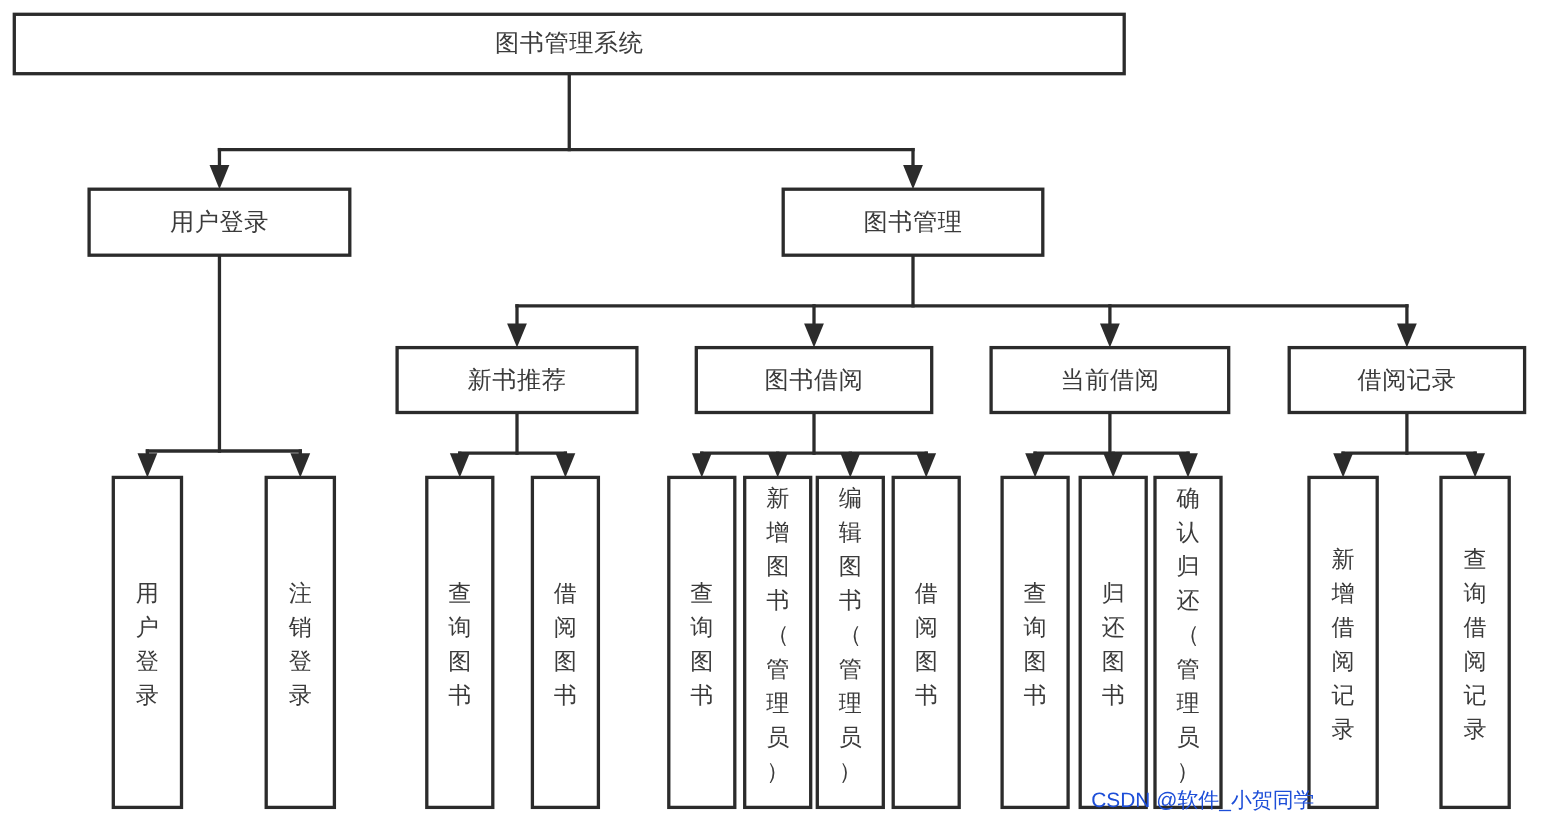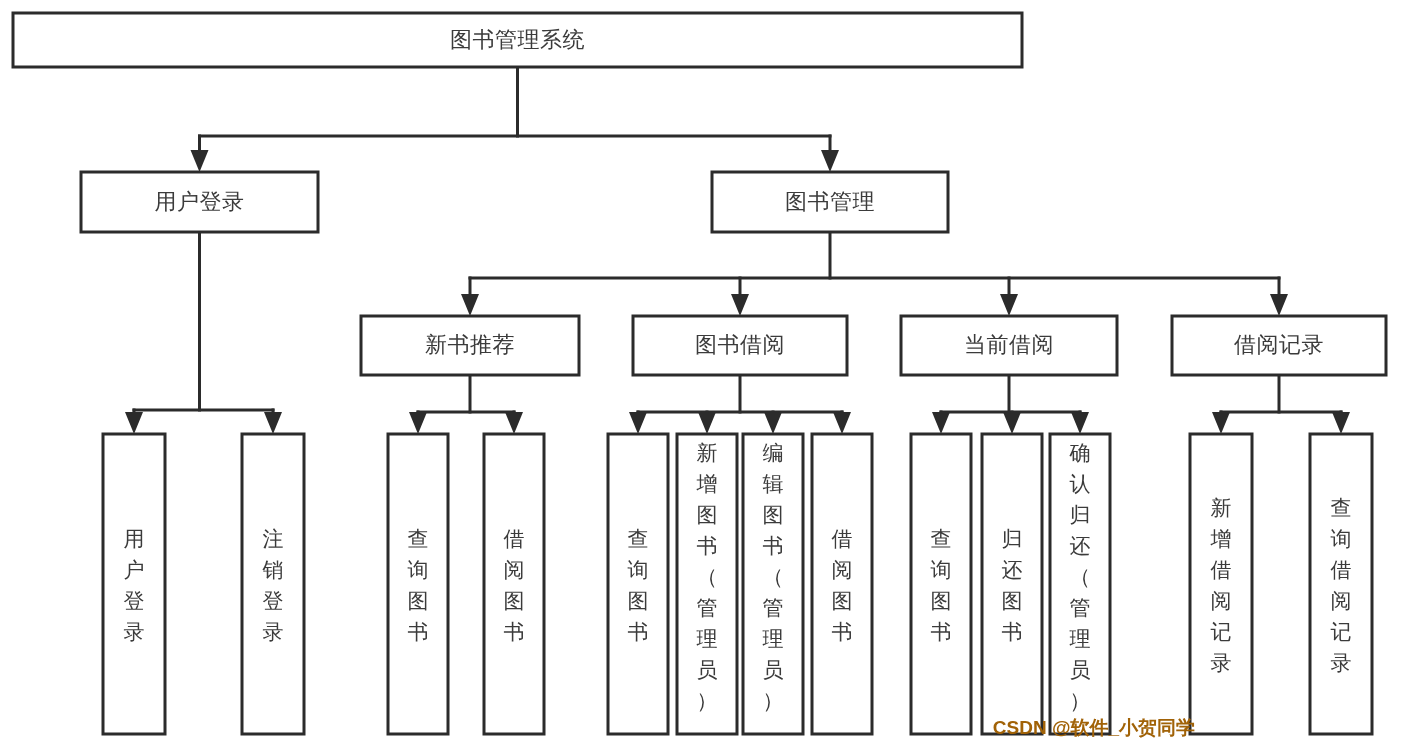--- a/index.html
+++ b/index.html
@@ -51,25 +51,24 @@
   .arrow-head {
     fill: #2b2b2b;
     stroke: none;
   }
   .watermark {
     position: absolute;
     right: 8px;
     bottom: 6px;
     font-family: "Liberation Sans", "DejaVu Sans", sans-serif;
     font-size: 19px;
-    color: #a16207;
+    color: #1d4ed8;
     white-space: nowrap;
     pointer-events: none;
     user-select: none;
-    font-weight: bold;
   }
 </style>
 </head>
 <body>
 
 <div id="diagram-root">
   <svg id="diagram-svg" width="1405" height="747" viewBox="0 0 1405 747">
     <g id="connectors-layer">
         <line x1="517.5" y1="67" x2="517.5" y2="136" class="connector"></line>
         <line x1="199.5" y1="136" x2="830" y2="136" class="connector"></line>

